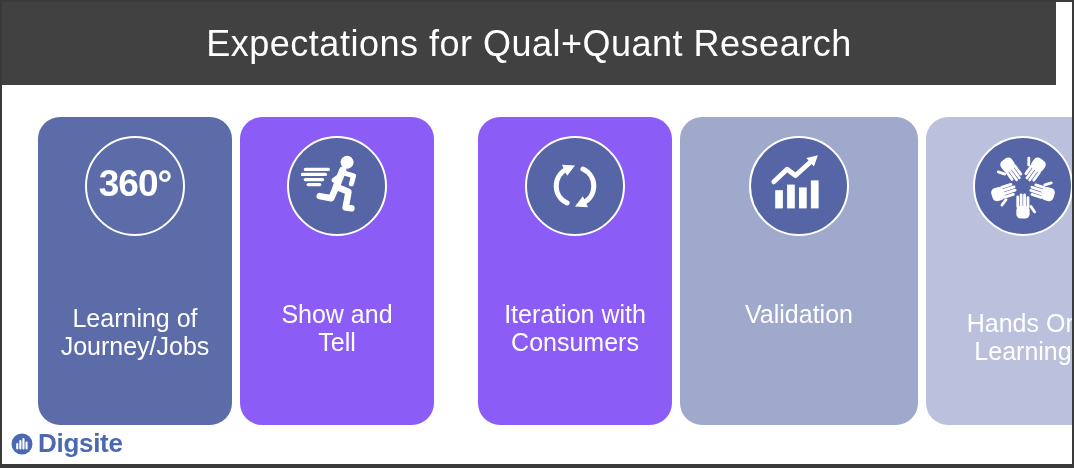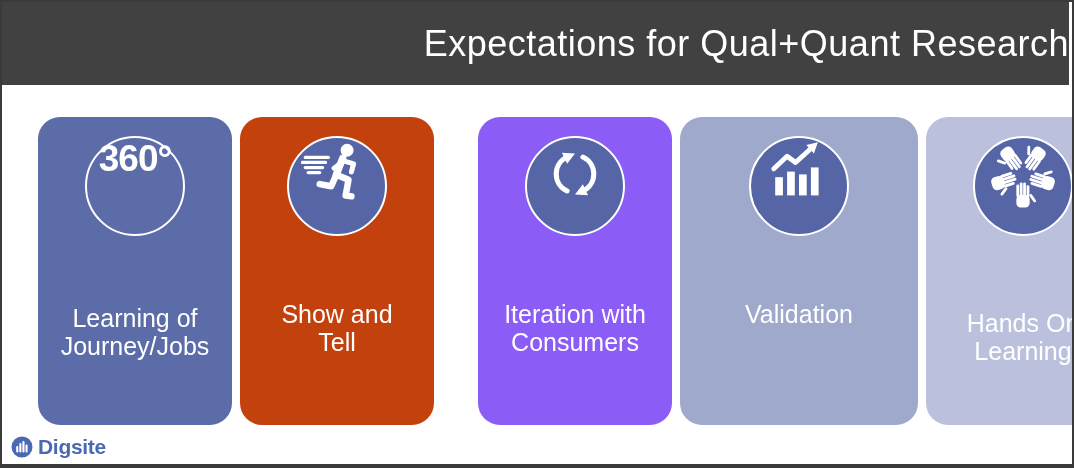--- a/index.html
+++ b/index.html
@@ -7,63 +7,63 @@
     position:relative;
     width:1074px; height:468px;
     box-sizing:border-box;
     background:#ffffff;
     border:2px solid #3a3a3a;
     border-bottom-width:4px;
     font-family:"Liberation Sans", sans-serif;
     overflow:hidden;
   }
   .header {
-    position:absolute; top:0; left:0; right:3px; height:83px;
+    position:absolute; top:0; left:0; right:16px; height:83px;
     background:#414141;
-    display:flex; align-items:center; justify-content:flex-end;
+    display:flex; align-items:center; justify-content:center;
   }
   .title {
     color:#ffffff; font-size:36px; font-weight:400; letter-spacing:0.5px;
   }
   .cards {
     position:absolute; top:115px; left:36px;
     display:flex; gap:8px;
   }
   .card {
     position:relative;
     width:194px; height:308px;
     border-radius:22px;
   }
   .icon-wrap {
     position:absolute; top:19px; left:50%; transform:translateX(-50%);
     width:100px; height:100px;
     border-radius:50%;
     border:2px solid #ffffff;
     box-sizing:border-box;
-    display:flex; align-items:flex-start; justify-content:center;
+    display:flex; align-items:center; justify-content:center;
   }
   .icon-wrap.outline { background:transparent !important; }
   .badge360 {
     color:#ffffff; font-size:37px; font-weight:700; letter-spacing:-1px;
     padding-bottom:4px;
   }
   .card-label {
     position:absolute; top:184px; left:0; width:100%;
     text-align:center;
     color:#ffffff; font-size:25px; line-height:1.1; font-weight:400;
     white-space:pre-line;
   }
   .card:nth-child(1) .card-label { top:188px; }
   .card:nth-child(5) .card-label { top:193px; }
   .brand {
     position:absolute; left:9px; bottom:5px;
     display:flex; align-items:center; gap:5px;
   }
   .brand-name {
-    color:#4a69b2; font-size:21px; font-weight:700; letter-spacing:-0.3px;
+    color:#4a69b2; font-size:26px; font-weight:700; letter-spacing:-0.3px;
   }
   svg { display:block; }
 </style>
 </head>
 <body>
 
 <div class="slide">
 
   <div class="header" style="background-color: rgb(65, 65, 65);">
     <div class="title">Expectations for Qual+Quant Research</div>
@@ -72,21 +72,21 @@
   <div class="cards">
 
     <div class="card" style="background-color: rgb(92, 108, 169);">
       <div class="icon-wrap outline">
         <span class="badge360">360°</span>
       </div>
       <div class="card-label">Learning of
 Journey/Jobs</div>
     </div>
 
-    <div class="card" style="background-color: #c2410c;">
+    <div class="card" style="background-color: #8b5cf6;">
       <div class="icon-wrap" style="background-color: rgb(85, 101, 166);">
         <svg width="72" height="72" viewBox="0 0 100 100" aria-hidden="true">
           <g stroke="#ffffff" stroke-linecap="round" stroke-linejoin="round" fill="none">
             <path d="M6 27 H38" stroke-width="4.5"></path>
             <path d="M2 34 H34" stroke-width="4.5"></path>
             <path d="M6 41 H30" stroke-width="4.5"></path>
             <path d="M10 48 H26" stroke-width="4.5"></path>
             <path d="M58 28 L49 51" stroke-width="10"></path>
             <path d="M57 31 L73 36 L70 47" stroke-width="7"></path>
             <path d="M58 33 L46 42" stroke-width="7"></path>

